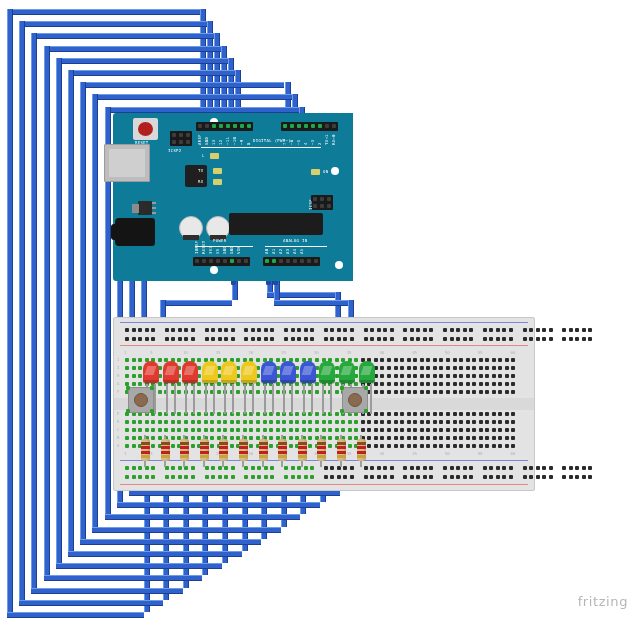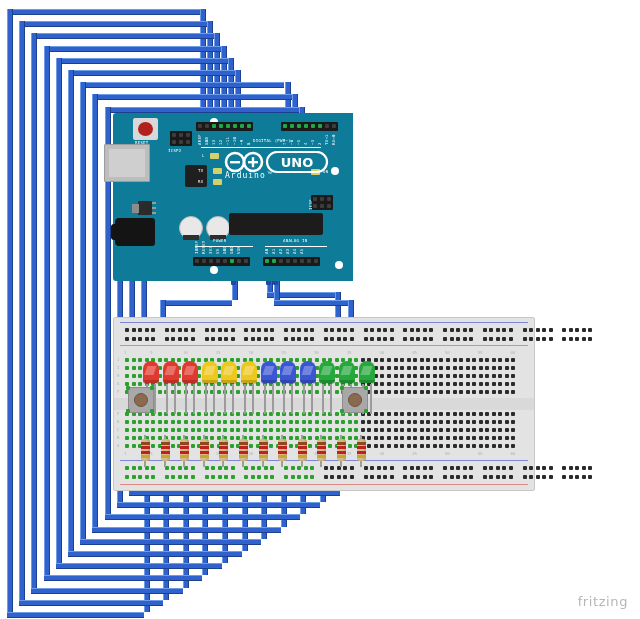--- a/index.html
+++ b/index.html
@@ -623,35 +623,20 @@
 
     <div class="led-smd" style="left:97px;top:40px;"></div>
     <div class="silk" style="left:89px;top:41px;">L</div>
     <div class="led-smd" style="left:100px;top:55px;"></div>
     <div class="silk" style="left:85px;top:56px;">TX</div>
     <div class="led-smd" style="left:100px;top:66px;"></div>
     <div class="silk" style="left:85px;top:67px;">RX</div>
     <div class="led-smd" style="left:198px;top:56px;"></div>
     <div class="silk" style="left:210px;top:57px;">ON</div>
 
-    <div id="arduino-logo">
-      <svg width="110" height="30" viewBox="0 0 110 30">
-        <g fill="none" stroke="#ffffff" stroke-width="2.6">
-          <circle cx="12" cy="11" r="9"></circle>
-          <circle cx="30" cy="11" r="9"></circle>
-        </g>
-        <rect x="7" y="10" width="10" height="2.4" fill="#ffffff"></rect>
-        <rect x="25" y="10" width="10" height="2.4" fill="#ffffff"></rect>
-        <rect x="28.8" y="6.2" width="2.4" height="10" fill="#ffffff"></rect>
-        <rect x="44" y="1" width="60" height="20" rx="10" ry="10" fill="none" stroke="#ffffff" stroke-width="2.2"></rect>
-        <text x="74" y="16" font-family="DejaVu Sans, sans-serif" font-size="13" font-weight="bold" fill="#ffffff" text-anchor="middle">UNO</text>
-      </svg>
-      <div style="position:absolute;left:2px;top:20px;color:#fff;font-size:8px;font-family:'DejaVu Sans Mono',monospace;letter-spacing:1px;">Arduino</div>
-      <div style="position:absolute;left:44px;top:19px;color:#fff;font-size:5px;">™</div>
-    </div>
   </div>
 
   <div id="breadboard">
 
     <div class="bb-rail-line blue" style="top:4px;"></div>
     <div class="bb-rail-line red" style="top:27px;"></div>
 
     <div class="bb-rail-line blue" style="top:142px;"></div>
     <div class="bb-rail-line red" style="top:166px;"></div>
 

